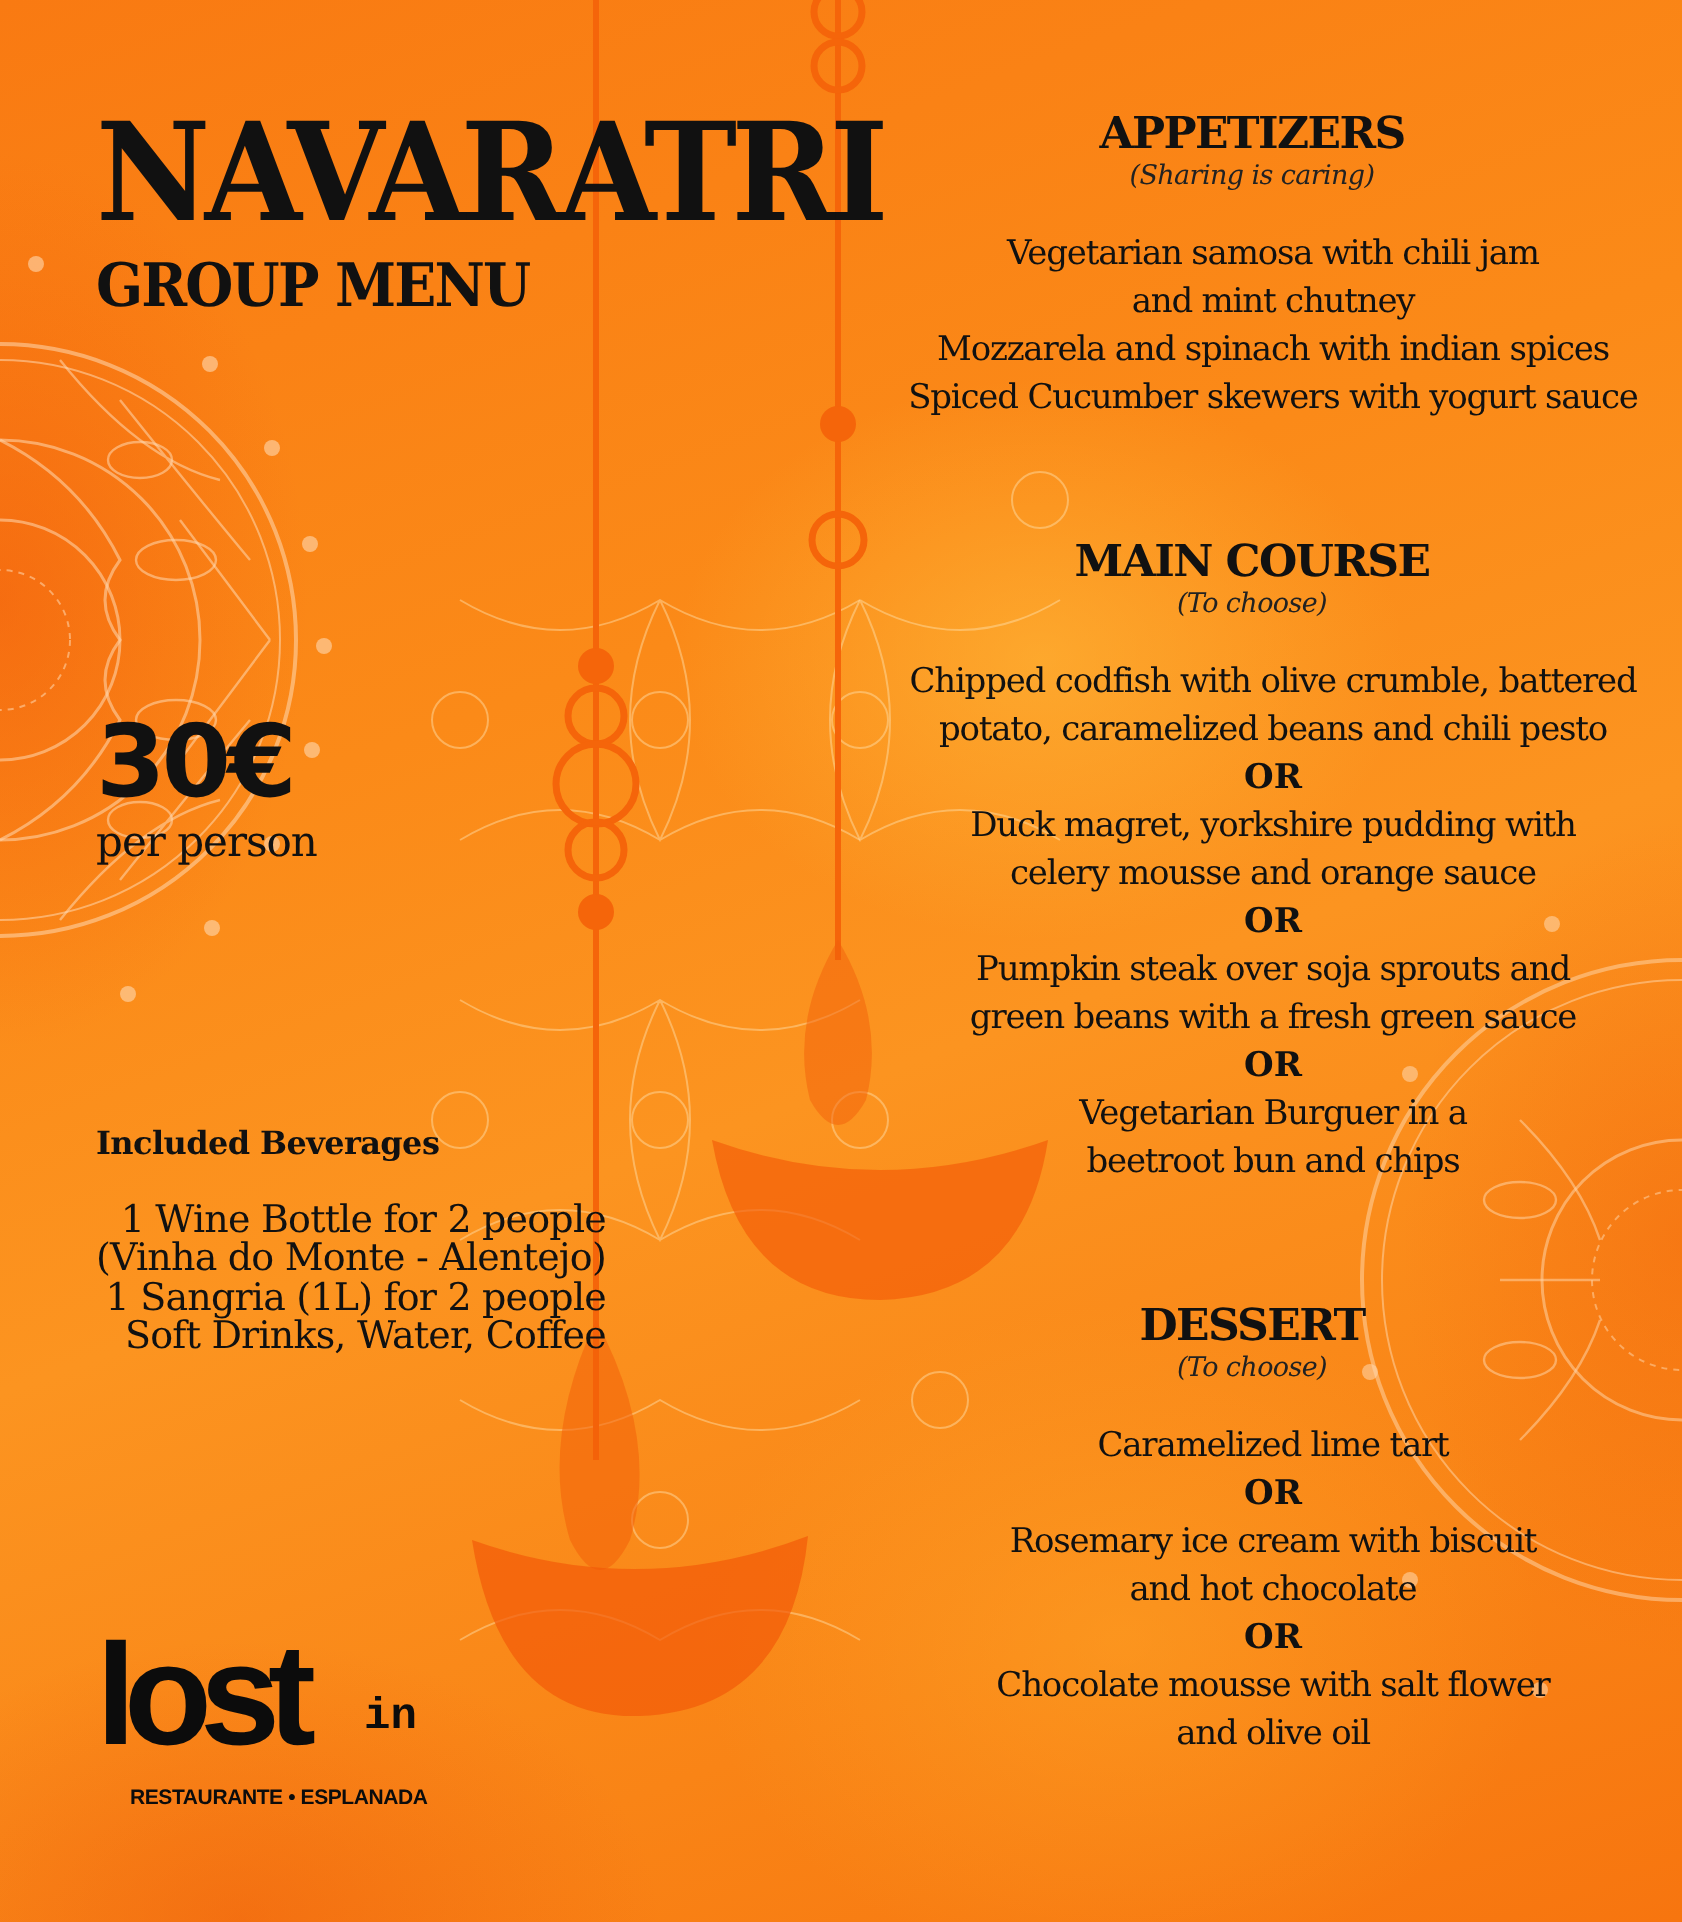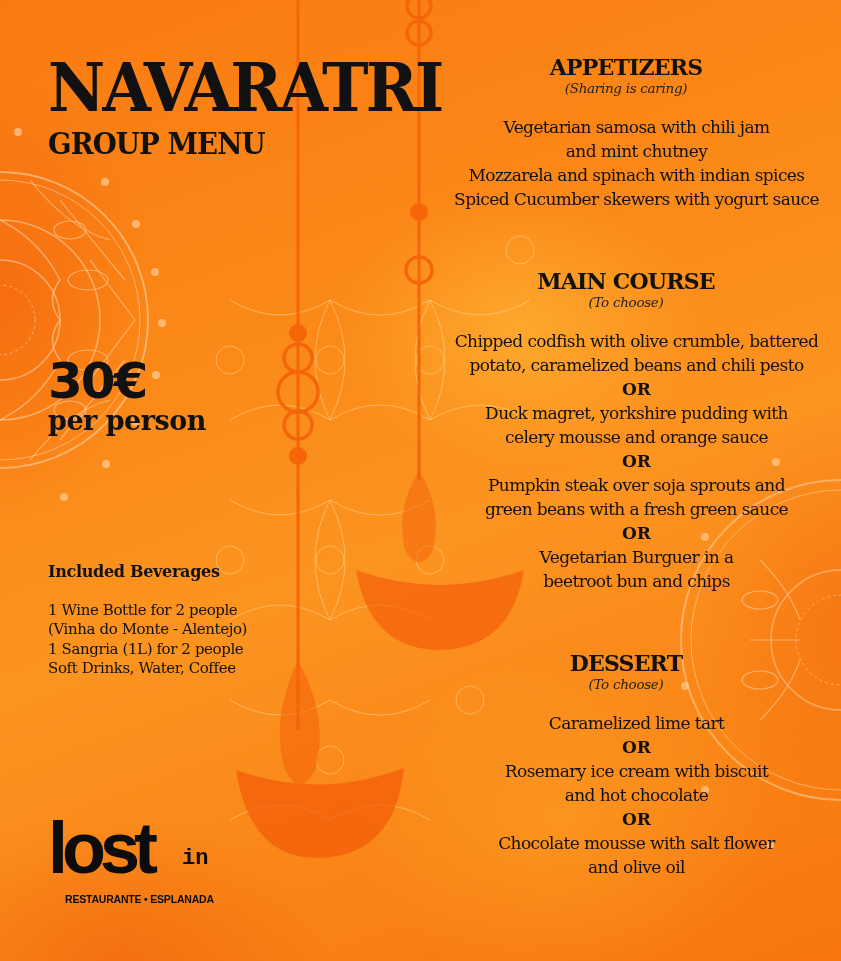--- a/index.html
+++ b/index.html
@@ -31,31 +31,31 @@
     font-size:30px; line-height:36px; letter-spacing:-1px;
     transform:scaleX(0.92); transform-origin:left top;
   }
   .price {
     position:absolute; left:48px; top:352px;
     font-family:"DejaVu Sans", sans-serif; font-weight:bold;
     font-size:50px; line-height:58px; letter-spacing:-2px;
   }
   .per-person {
     position:absolute; left:48px; top:408px;
-    font-family:"DejaVu Serif", serif; font-weight:bold;
-    font-size:27px; line-height:26px; letter-spacing:-0.5px;
+    font-family:"DejaVu Serif", serif; font-weight:normal;
+    font-size:21px; line-height:26px; letter-spacing:-0.5px;
   }
   .bev-title {
     position:absolute; left:48px; top:561px;
     font-family:"DejaVu Serif", serif; font-weight:bold;
     font-size:16px; line-height:22px; letter-spacing:-0.3px;
   }
   .bev-list {
     position:absolute; left:48px; top:601px; margin:0; padding:0; list-style:none;
-    font-family:"DejaVu Serif", serif; font-size:15px; line-height:19.3px; letter-spacing:-0.4px;
+    font-family:"DejaVu Serif", serif; font-size:19px; line-height:19.3px; letter-spacing:-0.4px;text-align:right;
   }
   .logo {
     position:absolute; left:48px; top:812px; width:180px; height:100px;
   }
   .logo-word {
     position:absolute; left:0; top:0;
     font-family:"Liberation Sans", sans-serif; font-weight:bold;
     font-size:72px; line-height:72px; letter-spacing:-6px; color:#0c0c0c;
   }
   .logo-sup {

